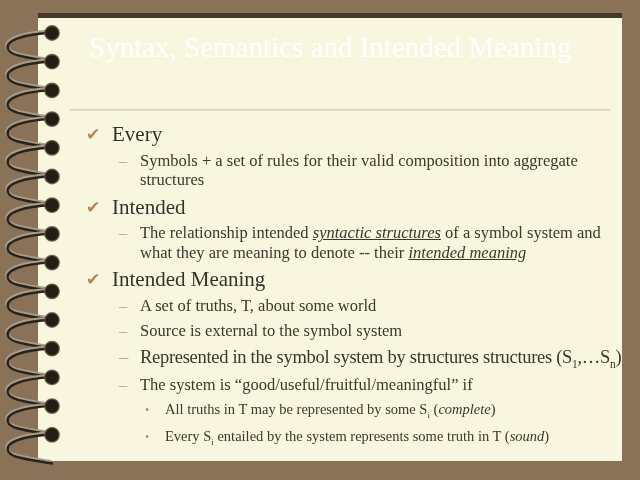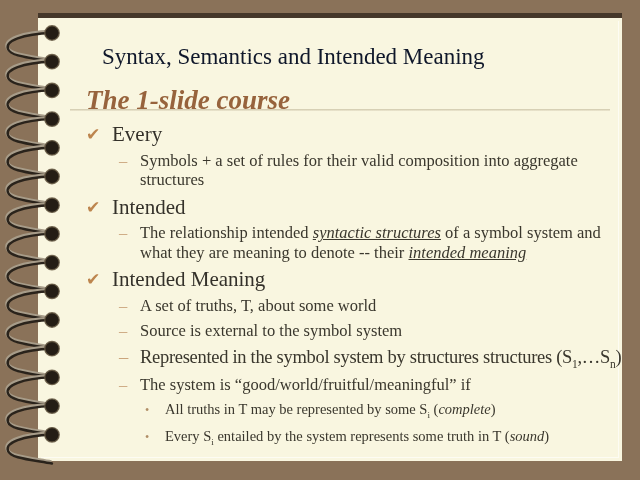--- a/index.html
+++ b/index.html
@@ -25,21 +25,21 @@
     border-bottom:1px solid rgba(255,255,253,.65);
     pointer-events:none;
   }
 
   
   .spiral{position:absolute;left:0;top:0;width:76px;height:480px;z-index:5;}
 
   
   .title-block{position:absolute;left:86px;top:28px;width:530px;z-index:2;}
   .slide-title{
-    font-size:23px;line-height:1.12;color:#0f172a;font-weight:400;margin:16px;
+    font-size:29px;line-height:1.12;color:#ffffff;font-weight:400;margin:3px;
   }
   .slide-subtitle{
     font-size:27px;line-height:1.1;color:#97633c;font-style:italic;margin:2px 0 0 0;
   }
   .separator{
     position:absolute;left:70px;top:109px;width:540px;height:2px;z-index:2;
     background:linear-gradient(#cfc8ab,#eee9d2);
   }
 
   
@@ -145,21 +145,20 @@
       </g>
       <g>
         <path d="M 52 434.8 C 22 435.8, 5 442.8, 8 450.8 C 10 457.8, 28 459.3, 52 463.5" fill="none" stroke="#a79c89" stroke-width="3.6" transform="translate(-0.6,-1.4)"></path>
         <path d="M 52 434.8 C 22 435.8, 5 442.8, 8 450.8 C 10 457.8, 28 459.3, 52 463.5" fill="none" stroke="#2a231b" stroke-width="2.4" stroke-linecap="round"></path>
         <circle cx="52" cy="434.8" r="7.2" fill="#241d15" stroke="rgba(98,85,64,0.85)" stroke-width="1.4"></circle>
       </g>
     </svg>
 
   <div class="title-block">
     <h1 class="slide-title">Syntax, Semantics and Intended Meaning</h1>
-    <h2 class="slide-subtitle">The 1-slide course</h2>
   </div>
 
   <div class="separator"></div>
 
   <div class="content">
       <div class="bullet level-1">
         <span class="marker">✔</span>
         <span class="text"><span class="seg-normal">Every</span></span>
       </div>
       <div class="bullet level-2">
@@ -185,21 +184,21 @@
       <div class="bullet level-2">
         <span class="marker">–</span>
         <span class="text"><span class="seg-normal">Source is external to the symbol system</span></span>
       </div>
       <div class="bullet level-2 large">
         <span class="marker">–</span>
         <span class="text"><span class="seg-normal">Represented in the symbol system by structures structures (S</span><sub class="seg-sub">1</sub><span class="seg-normal">,…S</span><sub class="seg-sub">n</sub><span class="seg-normal">)</span></span>
       </div>
       <div class="bullet level-2">
         <span class="marker">–</span>
-        <span class="text"><span class="seg-normal">The system is “good/world/fruitful/meaningful” if</span></span>
+        <span class="text"><span class="seg-normal">The system is “good/useful/fruitful/meaningful” if</span></span>
       </div>
       <div class="bullet level-3">
         <span class="marker">•</span>
         <span class="text"><span class="seg-normal">All truths in T may be represented by some S</span><sub class="seg-sub">i</sub><span class="seg-normal"> (</span><span class="seg-bolditalic">complete</span><span class="seg-normal">)</span></span>
       </div>
       <div class="bullet level-3">
         <span class="marker">•</span>
         <span class="text"><span class="seg-normal">Every S</span><sub class="seg-sub">i</sub><span class="seg-normal"> entailed by the system represents some truth in T (</span><span class="seg-bolditalic">sound</span><span class="seg-normal">)</span></span>
       </div>
     </div>

